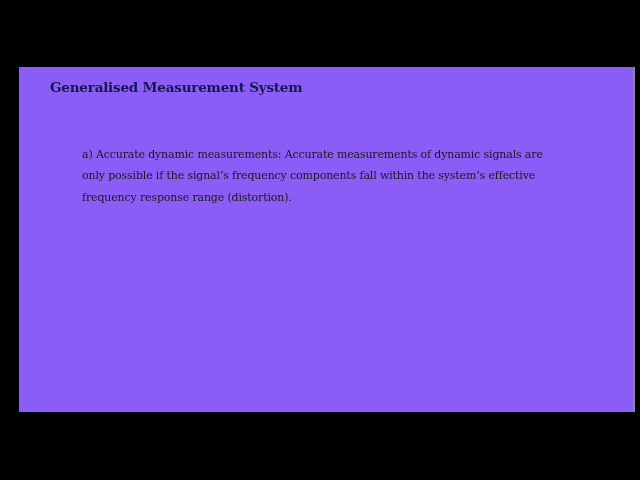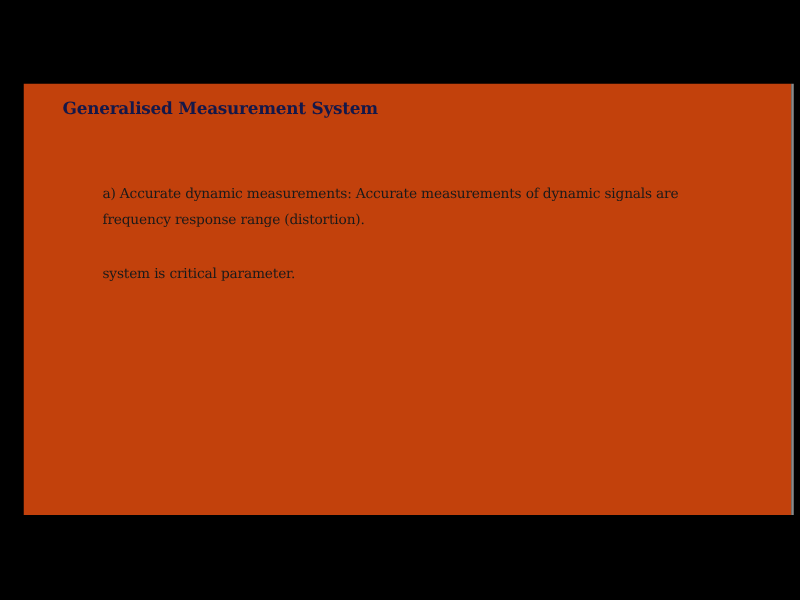--- a/index.html
+++ b/index.html
@@ -15,21 +15,21 @@
       width: 640px;
       height: 480px;
       background: #000000;
     }
     .slide {
       position: absolute;
       left: 19px;
       top: 67px;
       width: 614px;
       height: 345px;
-      background: #c2410c;
+      background: #8b5cf6;
     }
     .edge-shadow {
       position: absolute;
       left: 633px;
       top: 67px;
       width: 2px;
       height: 345px;
       background: #8a8a8a;
     }
     .title {
@@ -69,22 +69,22 @@
 </head>
 <body>
 
 <div class="stage">
   <div class="slide">
     <h1 class="title">Generalised Measurement System</h1>
 
     <div class="body">
       <p class="para">
         <span class="line">a) Accurate dynamic measurements: Accurate measurements of dynamic signals are</span>
+        <span class="line">only possible if the signal’s frequency components fall within the system’s effective</span>
         <span class="line">frequency response range (distortion).</span>
       </p>
       <div class="para-gap"></div>
       <p class="para">
-        <span class="line">system is critical parameter.</span>
       </p>
     </div>
   </div>
   <div class="edge-shadow"></div>
 </div>
 
 </body></html>

